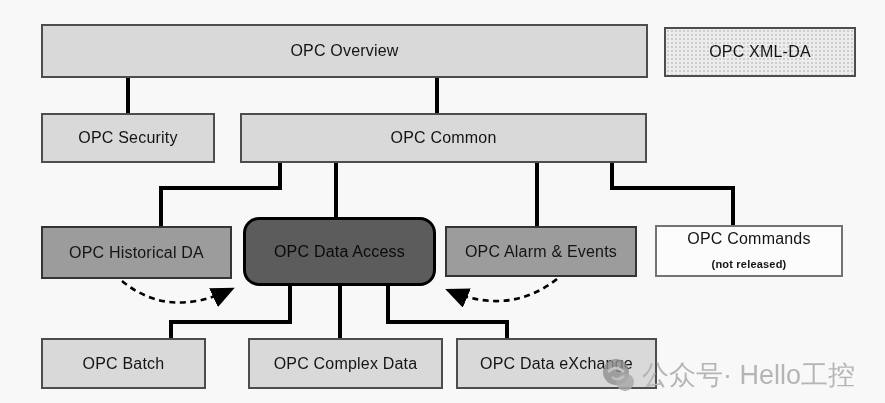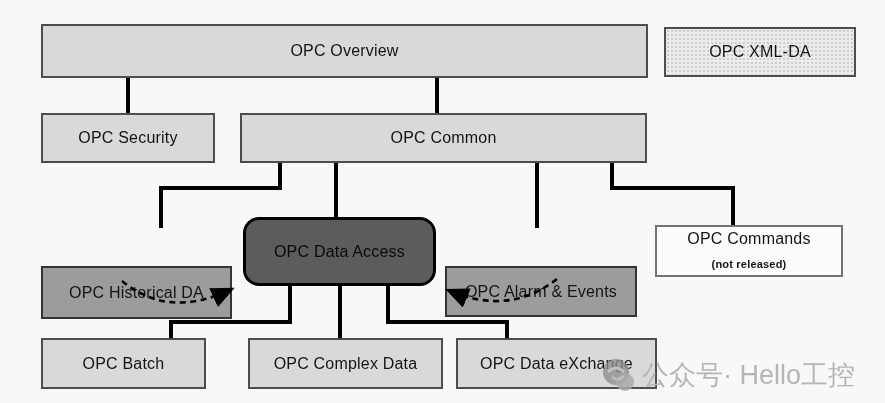--- a/index.html
+++ b/index.html
@@ -19,21 +19,21 @@
     display:flex;
     align-items:center;
     justify-content:center;
     text-align:center;
     font-size:16px;
     color:#141414;
     background:#d9d9d9;
     border:2px solid #4d4d4d;
     letter-spacing:.2px;
   }
-  .node.mid{background:#9c9c9c;border-color:#343434;margin-top:40px;}
+  .node.mid{background:#9c9c9c;border-color:#343434;}
   .node.dark{background:#5c5c5c;border:3px solid #000;color:#0a0a0a;}
   .node.plain{
     background:#fcfcfc;
     border:2px solid #737373;
     flex-direction:column;
     line-height:1.05;
   }
   .node.stipple{
     background-color:#ececec;
     background-image:radial-gradient(#cdcdcd 0.8px, transparent 0.9px);

